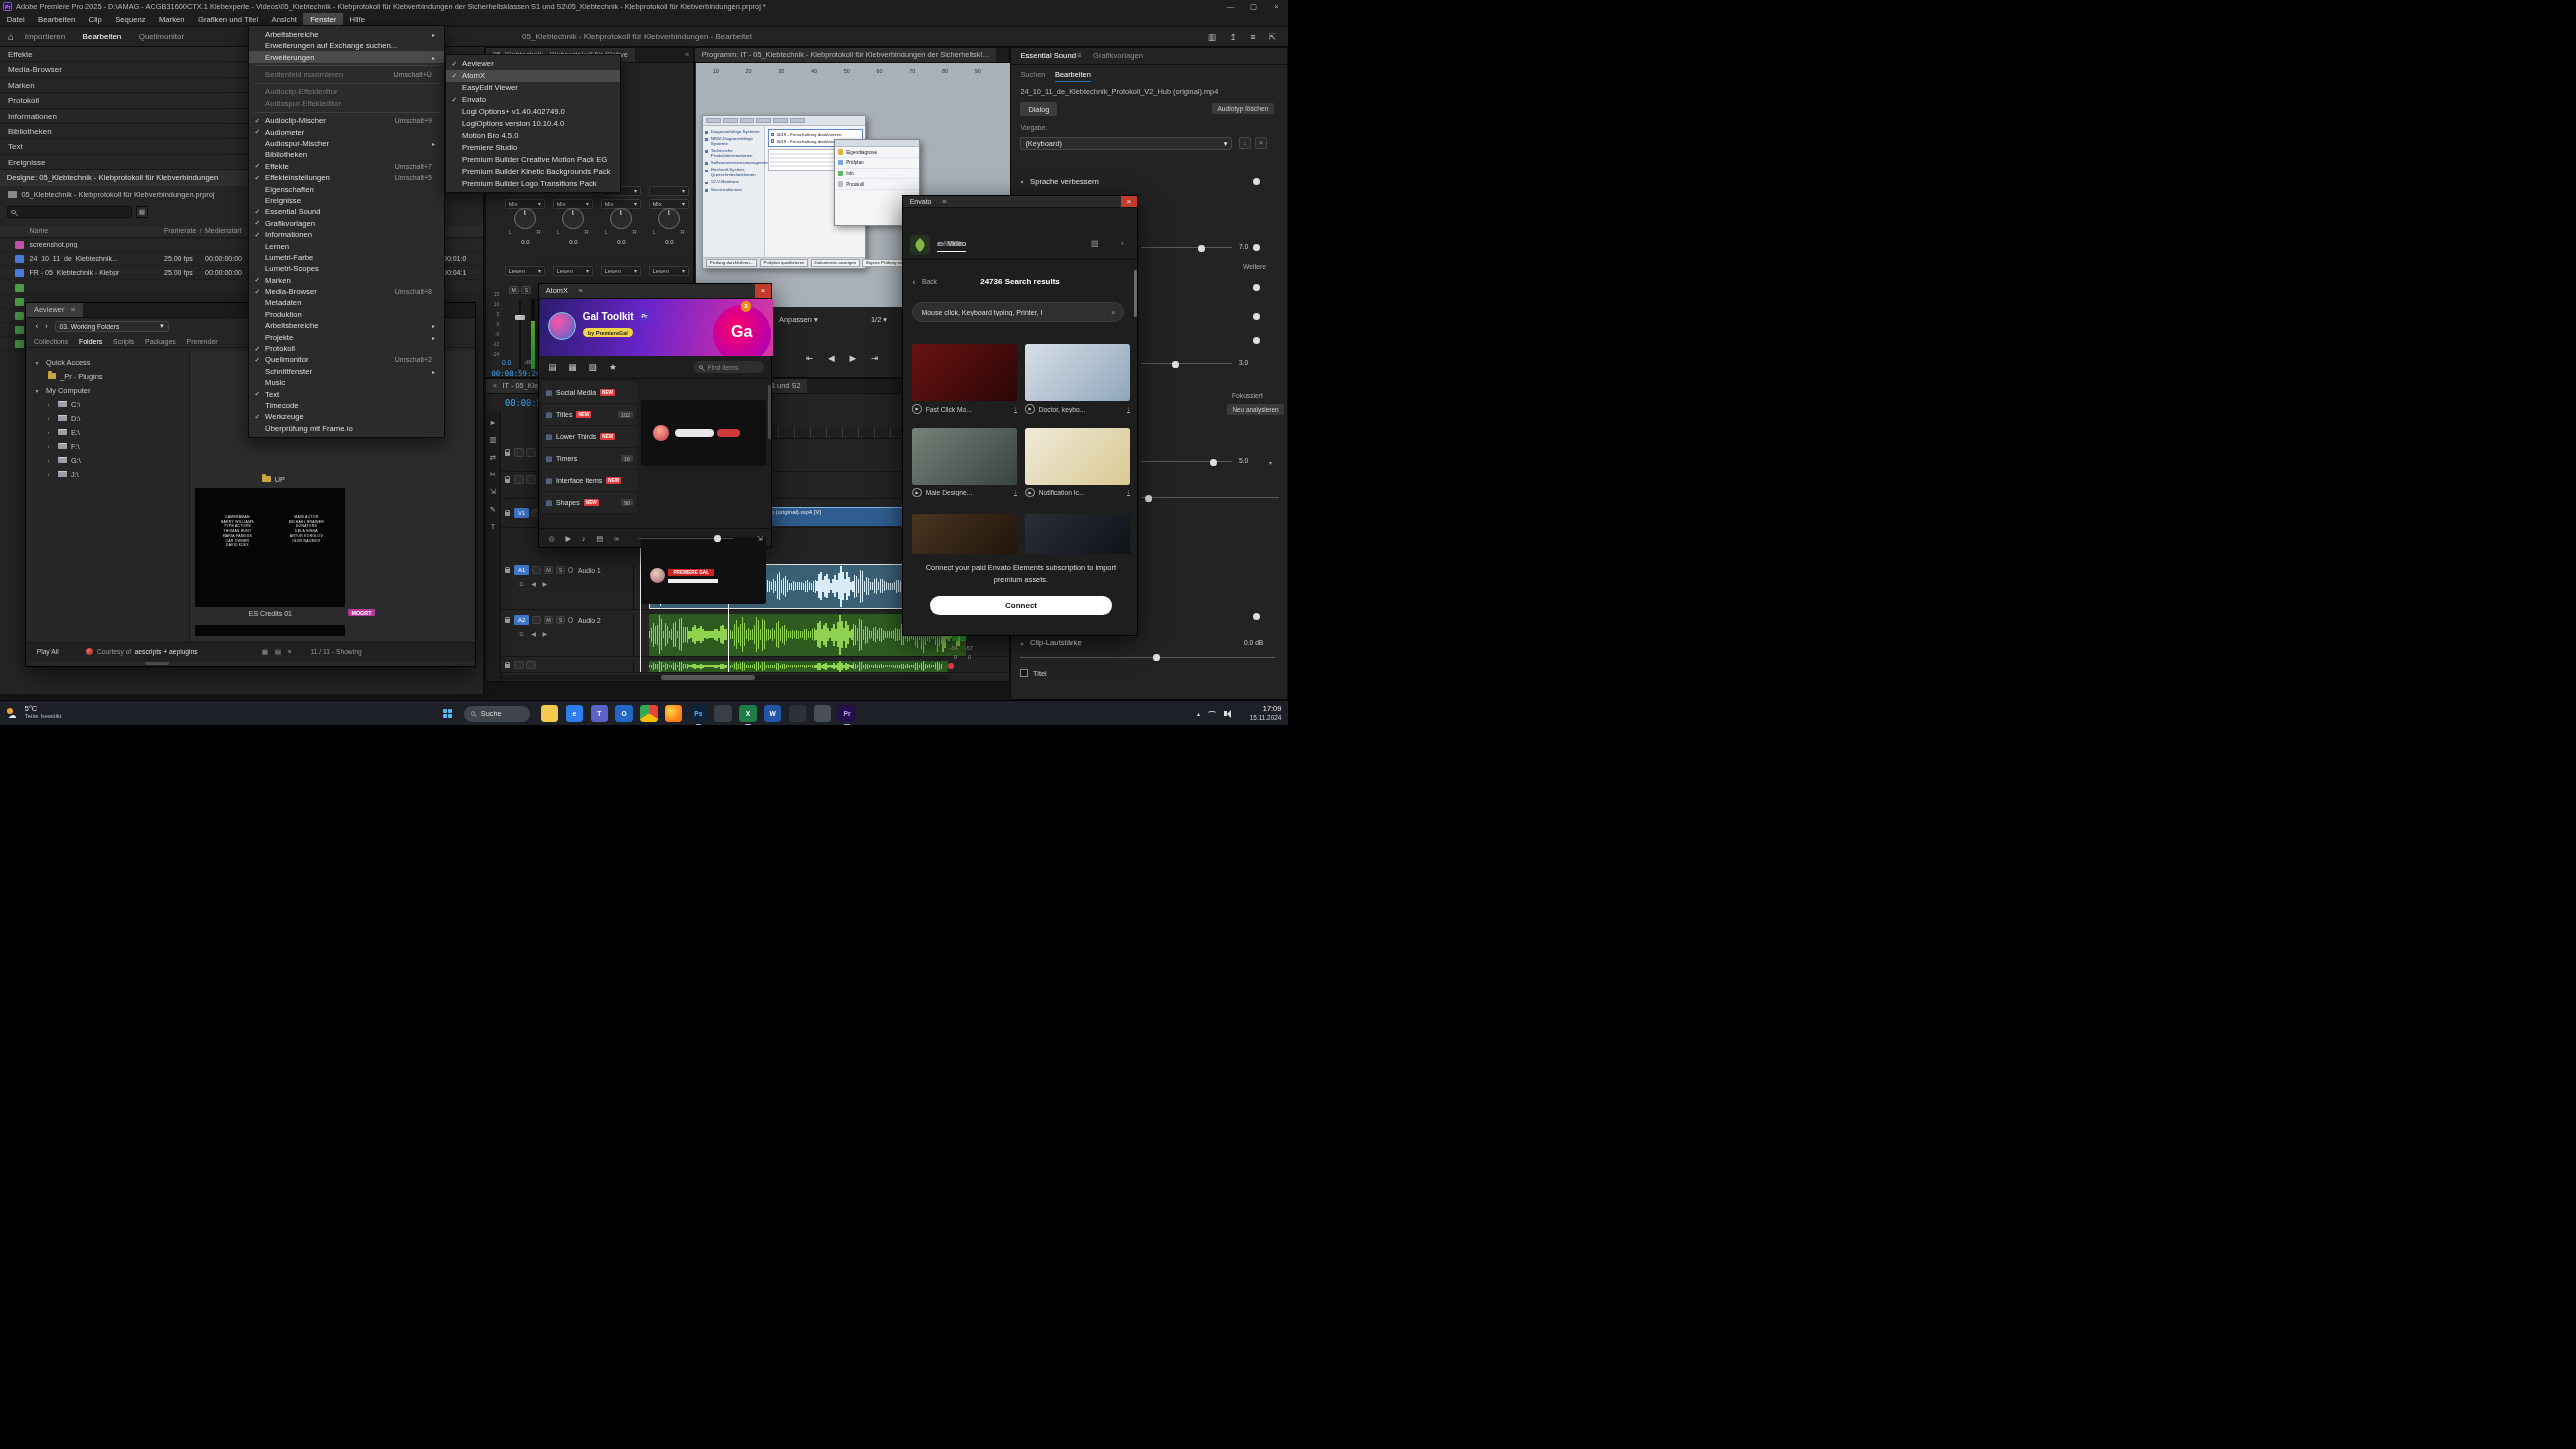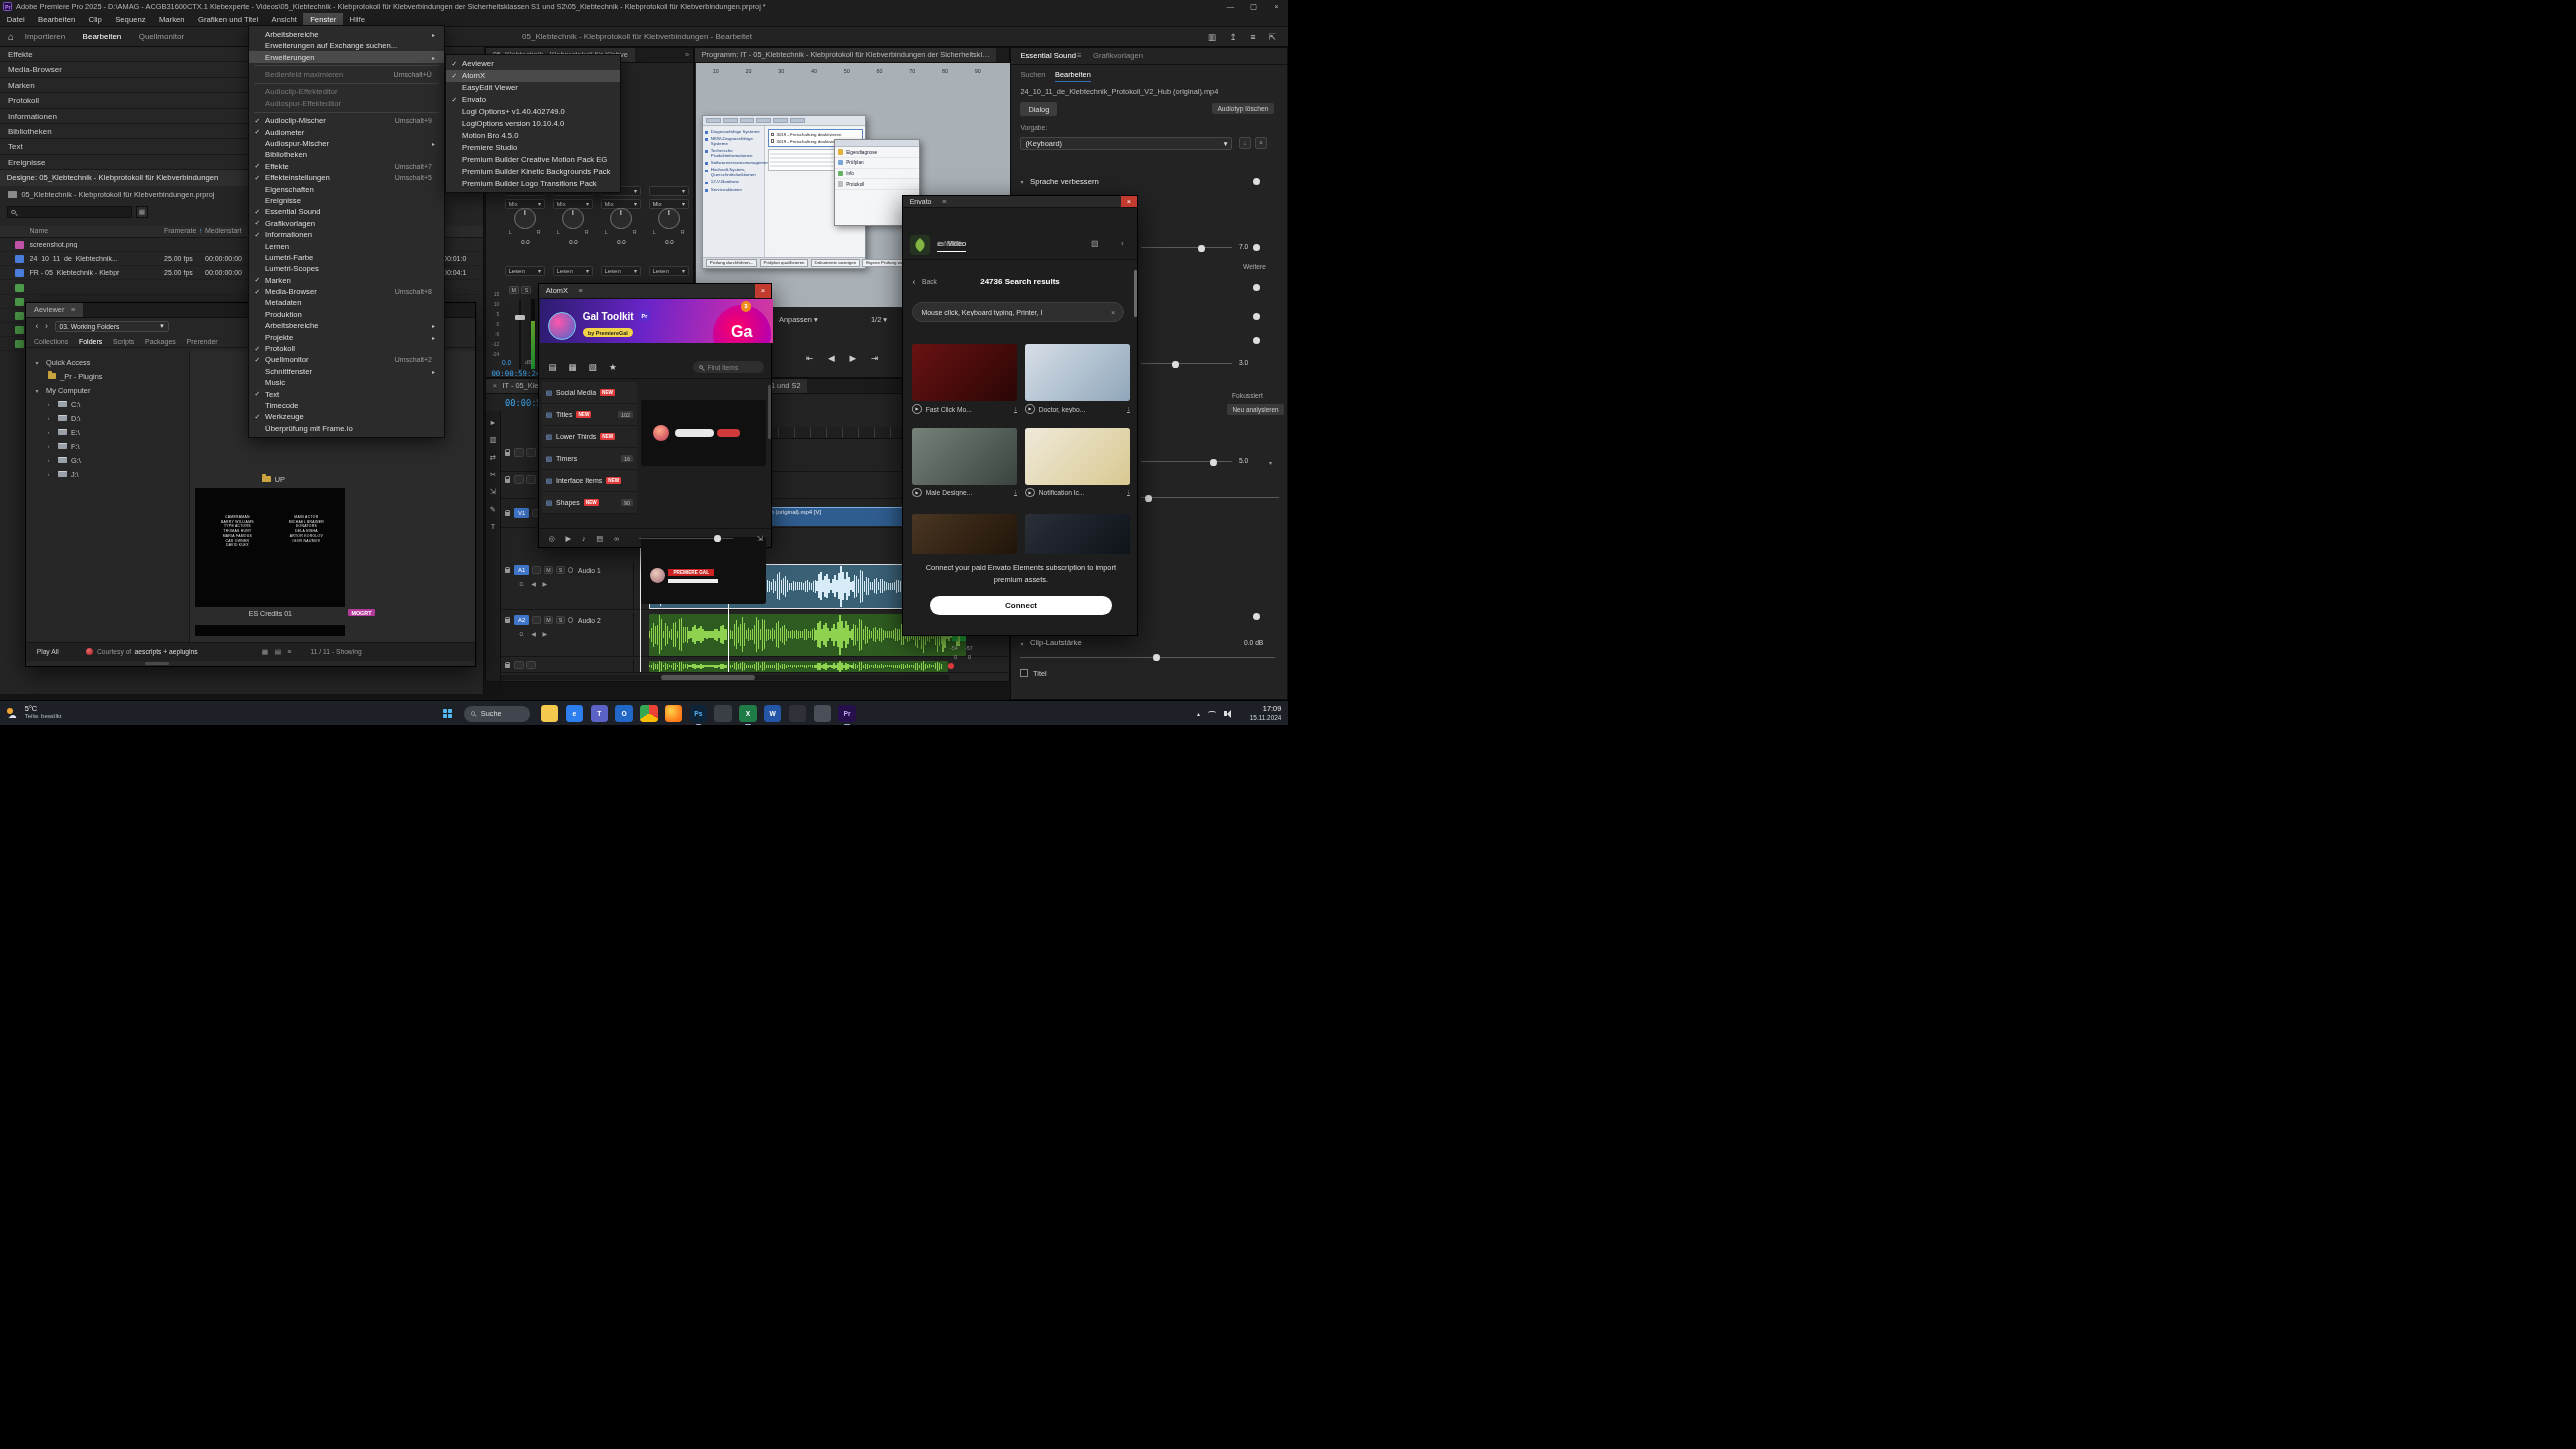--- a/index.html
+++ b/index.html
@@ -146,21 +146,21 @@
   .fico{width:8.7px;height:6.7px;background:#caa53f;border-radius:0.7px;position:relative;flex:none}
   .fico::before{content:"";position:absolute;top:-2px;left:0;width:4px;height:2px;background:#caa53f;border-radius:0.7px 0.7px 0 0}
   .drv{width:8.7px;height:6.7px;background:#9aa0a8;border-radius:0.7px;border-top:1.3px solid #c8cdd2;flex:none}
   .car{color:#999;font-size:6px;width:6.7px;flex:none}
   .ae-tabs{display:flex;gap:10.7px;font-size:7px;color:#999;padding-left:8px;align-items:center;height:13.4px;border-bottom:0.7px solid #171717}
   .ae-tabs .on{color:#fff}
   .credits{position:absolute;font-size:3.4px;line-height:4.7px;color:#e8e8e8;letter-spacing:0.3px;text-align:center}
   .mogrt{background:#b5389b;color:#fff;font-size:5.4px;font-weight:bold;padding:0.7px 3.4px;border-radius:1.3px}
 
   
-  .ax-banner{position:absolute;left:0.7px;top:14.8px;width:233px;height:44px;overflow:hidden;background:linear-gradient(100deg,#2b1c6e 0%,#6a24c9 45%,#b62ab4 78%,#d63a9e 100%)}
+  .ax-banner{position:absolute;left:0.7px;top:14.8px;width:233px;height:57px;overflow:hidden;background:linear-gradient(100deg,#2b1c6e 0%,#6a24c9 45%,#b62ab4 78%,#d63a9e 100%)}
   .ax-cat{height:22px;display:flex;align-items:center;gap:4px;padding:0 4px;background:#242424;border-bottom:0.7px solid #1a1a1a;font-size:7px;color:#ddd}
   .badge-new{background:#e23b3b;color:#fff;font-size:4.7px;font-weight:bold;border-radius:1.3px;padding:0.7px 2px}
   .badge-cnt{background:#3a3a3a;color:#bbb;font-size:5.4px;border-radius:1.3px;padding:0.7px 2.7px;margin-left:auto}
   .ax-card{background:#101010;border-radius:2.7px;position:relative;overflow:hidden}
   .pill{border-radius:4.7px;display:inline-block}
 
   
   .ecard{position:relative}
   .ethumb{height:57px;border-radius:2.7px;background:linear-gradient(135deg,var(--c1,#333),var(--c2,#111))}
   .elabel{display:flex;align-items:center;gap:4px;height:16px;font-size:6.7px;color:#ccc}

